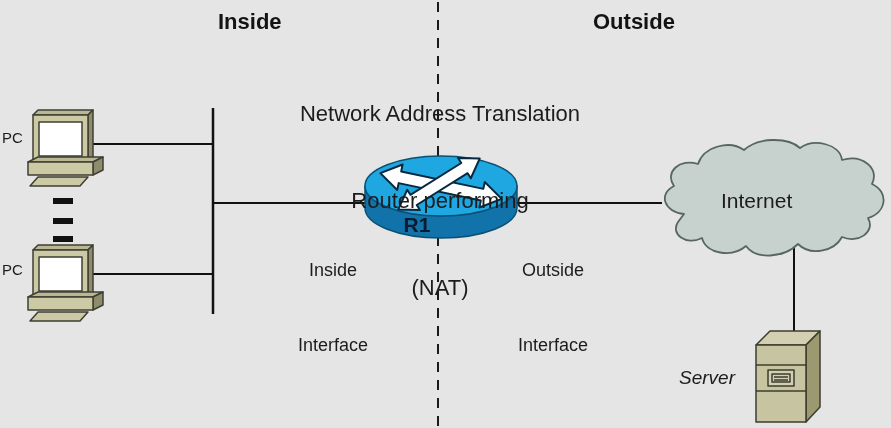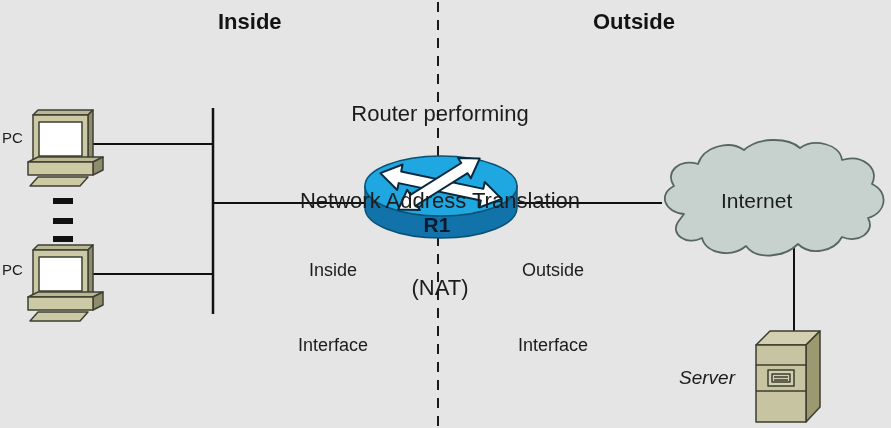--- a/index.html
+++ b/index.html
@@ -5,21 +5,21 @@
   html,body{margin:0;padding:0;background:#fff;}
   .canvas{
     position:relative;width:891px;height:428px;background:#e5e5e5;overflow:hidden;
     font-family:"Liberation Sans",sans-serif;color:#111;
   }
   .abs{position:absolute;}
   .label{position:absolute;white-space:pre;line-height:1.2;}
   .zone-label{font-size:22px;font-weight:bold;color:#131313;}
   .caption{left:268px;top:41px;width:344px;text-align:center;font-size:22px;line-height:29px;color:#1c1c1c;}
   .iface-label{width:100px;text-align:center;font-size:18px;line-height:25px;color:#1c1c1c;}
-  .router-name{left:412px;top:212px;width:50px;text-align:center;font-size:21px;font-weight:bold;color:#0b1c30;}
+  .router-name{left:392px;top:212px;width:50px;text-align:center;font-size:21px;font-weight:bold;color:#0b1c30;}
   .pc-label{font-size:15px;color:#1c1c1c;}
   .node-label{font-size:19px;color:#1c1c1c;font-style:italic;}
   .internet-label{left:721px;top:188px;width:110px;text-align:left;font-size:21px;color:#1c1c1c;}
   svg{display:block;}
 </style>
 </head>
 <body>
 
 <div class="canvas">
 
@@ -101,22 +101,22 @@
       <rect fill="none" x="22" y="50" width="18" height="8"></rect>
       <line x1="24" y1="53" x2="38" y2="53"></line>
       <line x1="24" y1="56" x2="38" y2="56"></line>
     </g>
   </svg>
 
   <div class="label zone-label" style="left:218px;top:9px;">Inside</div>
   <div class="label zone-label" style="left:593px;top:9px;">Outside</div>
 
   <div class="label caption">
+    <div>Network Address Translation</div>
     <div>Router performing</div>
-    <div>Network Address Translation</div>
     <div>(NAT)</div>
   </div>
 
   <div class="label iface-label" style="left:283px;top:208px;">
     <div>Inside</div>
     <div>Interface</div>
   </div>
   <div class="label iface-label" style="left:503px;top:208px;">
     <div>Outside</div>
     <div>Interface</div>

